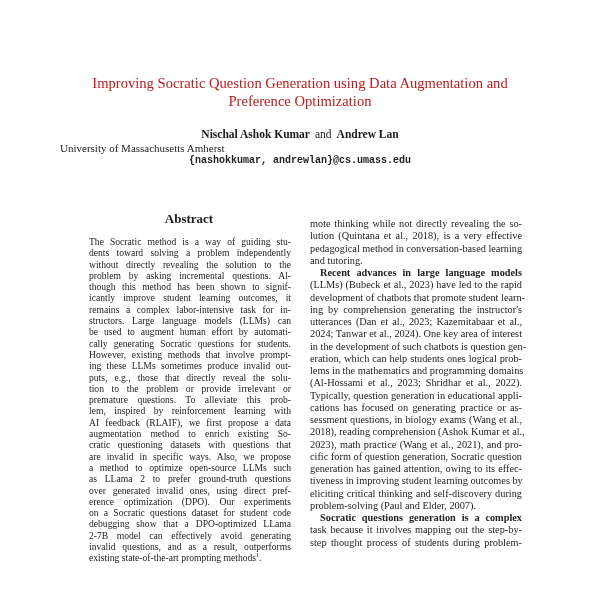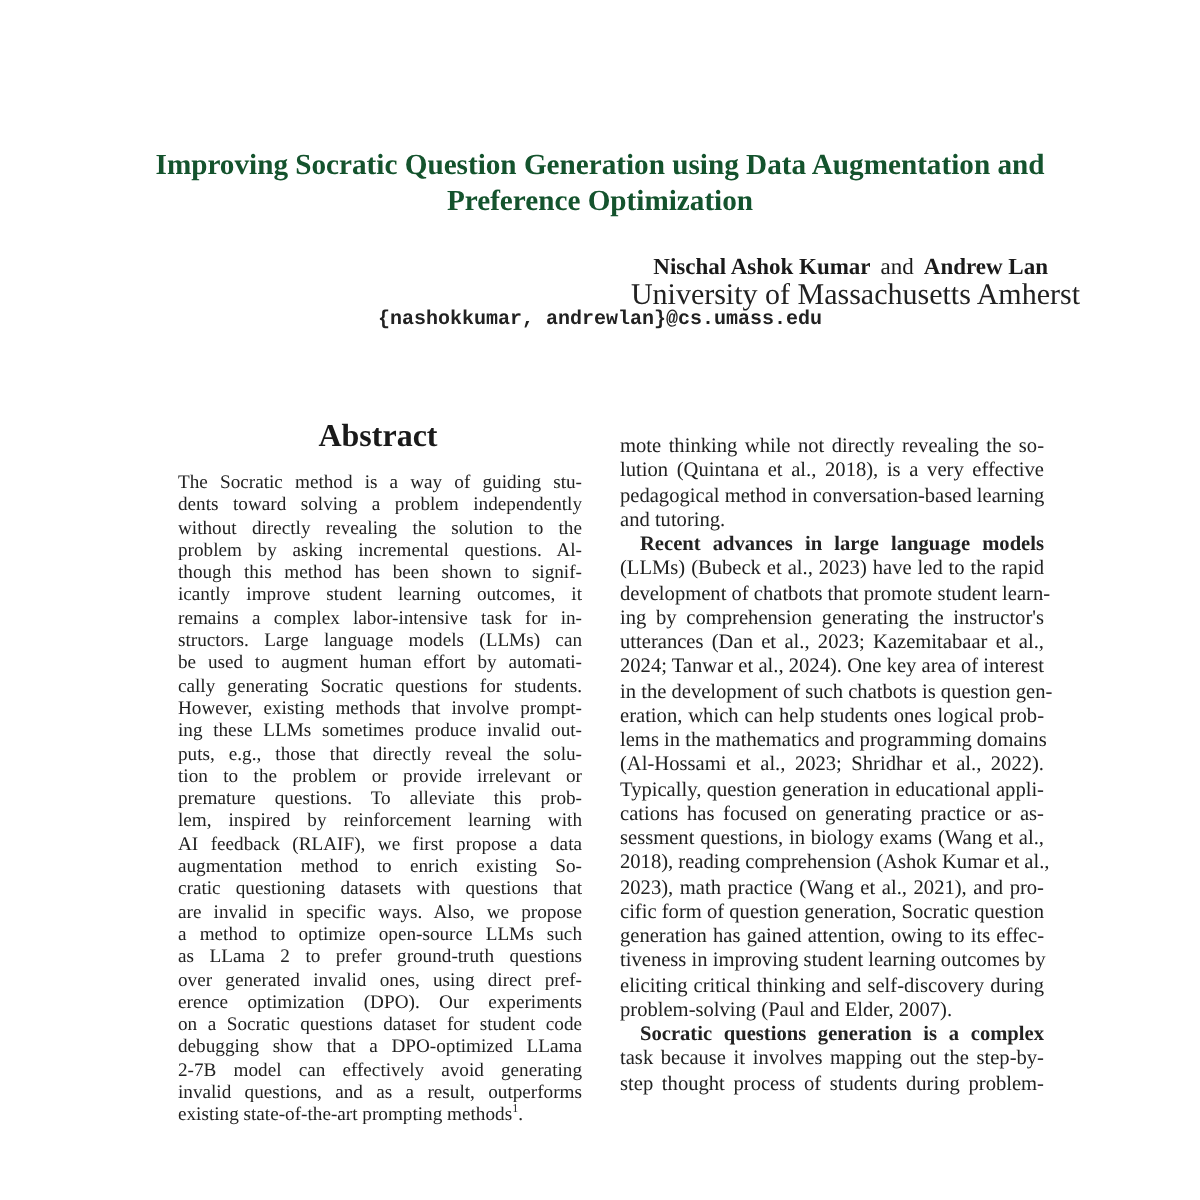--- a/index.html
+++ b/index.html
@@ -1,29 +1,29 @@
 <!DOCTYPE html>
 <html><head>
 <meta charset="utf-8">
 <style>
   html, body { margin: 0; padding: 0; background: #ffffff; }
   body { width: 600px; height: 600px; overflow: hidden; position: relative;
          font-family: "Liberation Serif", "DejaVu Serif", serif; color: #1a1a1a; }
   .title { position: absolute; top: 74px; left: 60px; width: 480px; text-align: center;
-           font-weight: bold; font-size: 14.6px; line-height: 18px; color: #14532d; }
-  .authors { position: absolute; top: 127px; left: 44px; width: 480px; text-align: right;
+           font-weight: normal; font-size: 14.6px; line-height: 18px; color: #b91c1c; }
+  .authors { position: absolute; top: 127px; left: 60px; width: 480px; text-align: center;
              font-size: 11.5px; line-height: 14px; }
   .authors .name { font-weight: bold; }
   .authors .and { margin: 0 5px; }
-  .affil { position: absolute; top: 141px; left: 60px; width: 480px; text-align: right;
-           font-size: 15px; line-height: 14px; color: #222; }
+  .affil { position: absolute; top: 141px; left: 60px; width: 480px; text-align: left;
+           font-size: 11px; line-height: 14px; color: #222; }
   .email { position: absolute; top: 154px; left: 60px; width: 480px; text-align: center;
            font-family: "Liberation Mono", "DejaVu Sans Mono", monospace; font-size: 10px; line-height: 14px; color: #222; font-weight: bold; }
   .abstract-heading { position: absolute; top: 212px; left: 89px; width: 200px; text-align: center;
-                      font-weight: bold; font-size: 16px; line-height: 14px; }
+                      font-weight: bold; font-size: 13px; line-height: 14px; }
   .col { position: absolute; font-size: 9.6px; line-height: 11.3px; text-align: justify; color: #222; }
   .col-left { top: 236px; left: 89px; width: 202px; }
   .col-right { top: 218px; left: 310px; width: 212px; font-size: 10.3px; line-height: 12.25px; }
   .line { display: block; white-space: nowrap; text-align-last: justify; }
   .line.last { text-align-last: left; }
   .line.indent { padding-left: 10px; font-weight: bold; }
   sup { font-size: 6px; vertical-align: super; line-height: 0; }
 </style>
 </head>
 <body>

